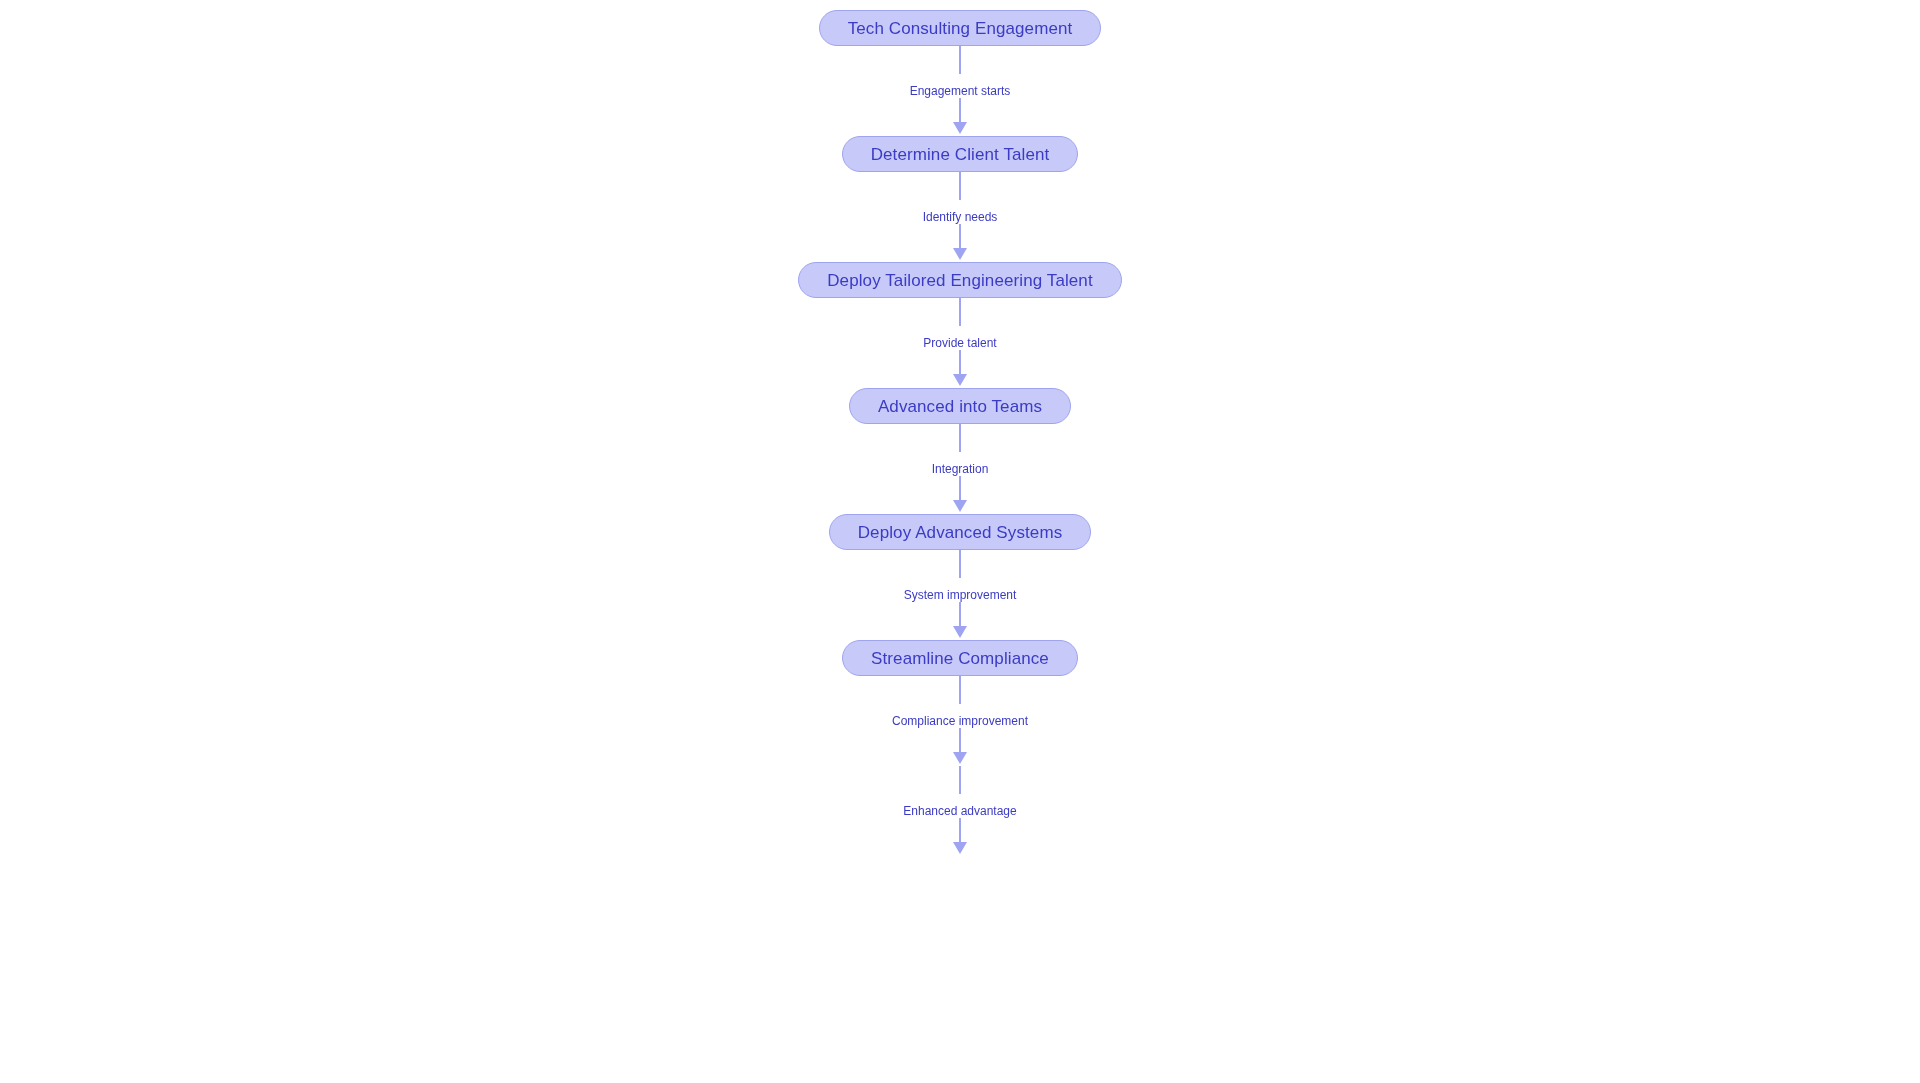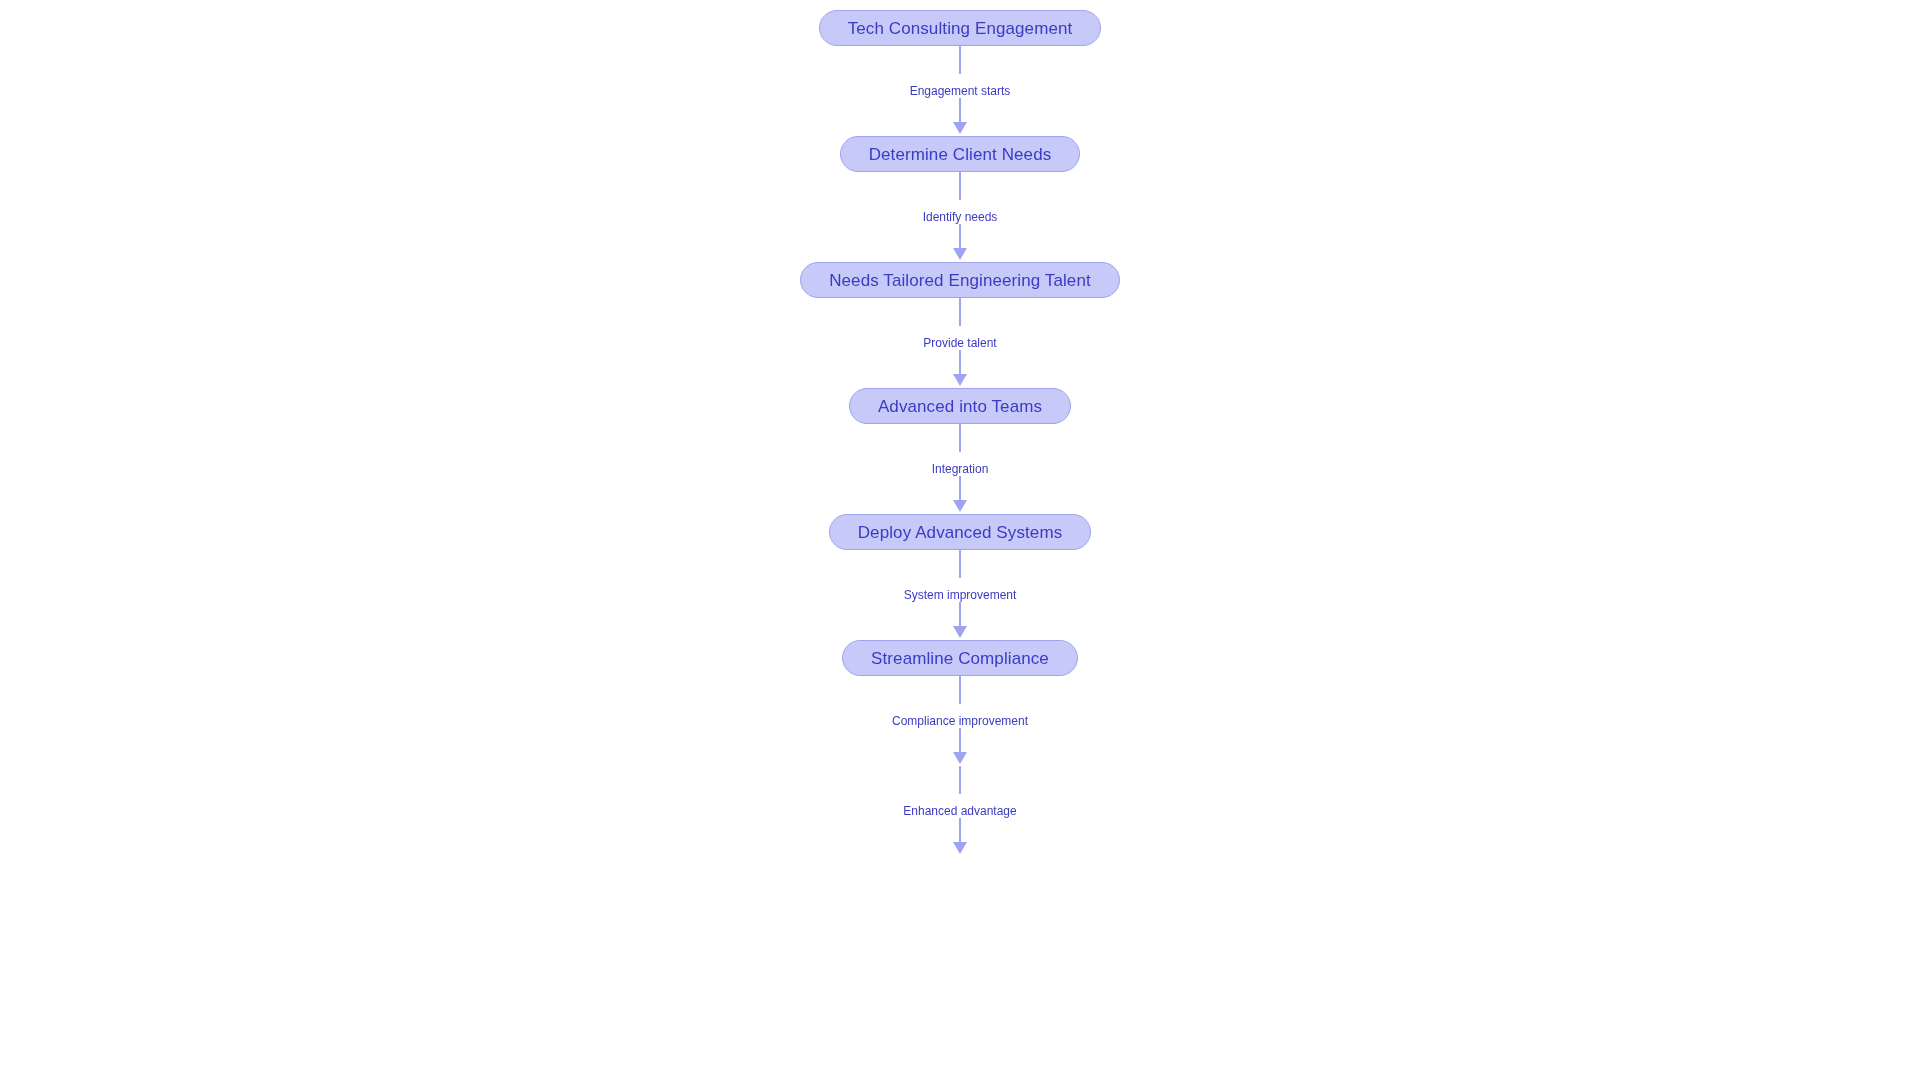--- a/index.html
+++ b/index.html
@@ -114,32 +114,32 @@
     </div>
 
     <div class="edge">
       <div class="edge-stem-top"></div>
       <div class="edge-label">Engagement starts</div>
       <div class="edge-stem-bottom"></div>
       <div class="edge-arrowhead"></div>
     </div>
 
     <div class="node">
-      <span class="node-label">Determine Client Needs</span>
+      <span class="node-label">Determine Client Talent</span>
     </div>
 
     <div class="edge">
       <div class="edge-stem-top"></div>
       <div class="edge-label">Identify needs</div>
       <div class="edge-stem-bottom"></div>
       <div class="edge-arrowhead"></div>
     </div>
 
     <div class="node">
-      <span class="node-label">Needs Tailored Engineering Talent</span>
+      <span class="node-label">Deploy Tailored Engineering Talent</span>
     </div>
 
     <div class="edge">
       <div class="edge-stem-top"></div>
       <div class="edge-label">Provide talent</div>
       <div class="edge-stem-bottom"></div>
       <div class="edge-arrowhead"></div>
     </div>
 
     <div class="node">

